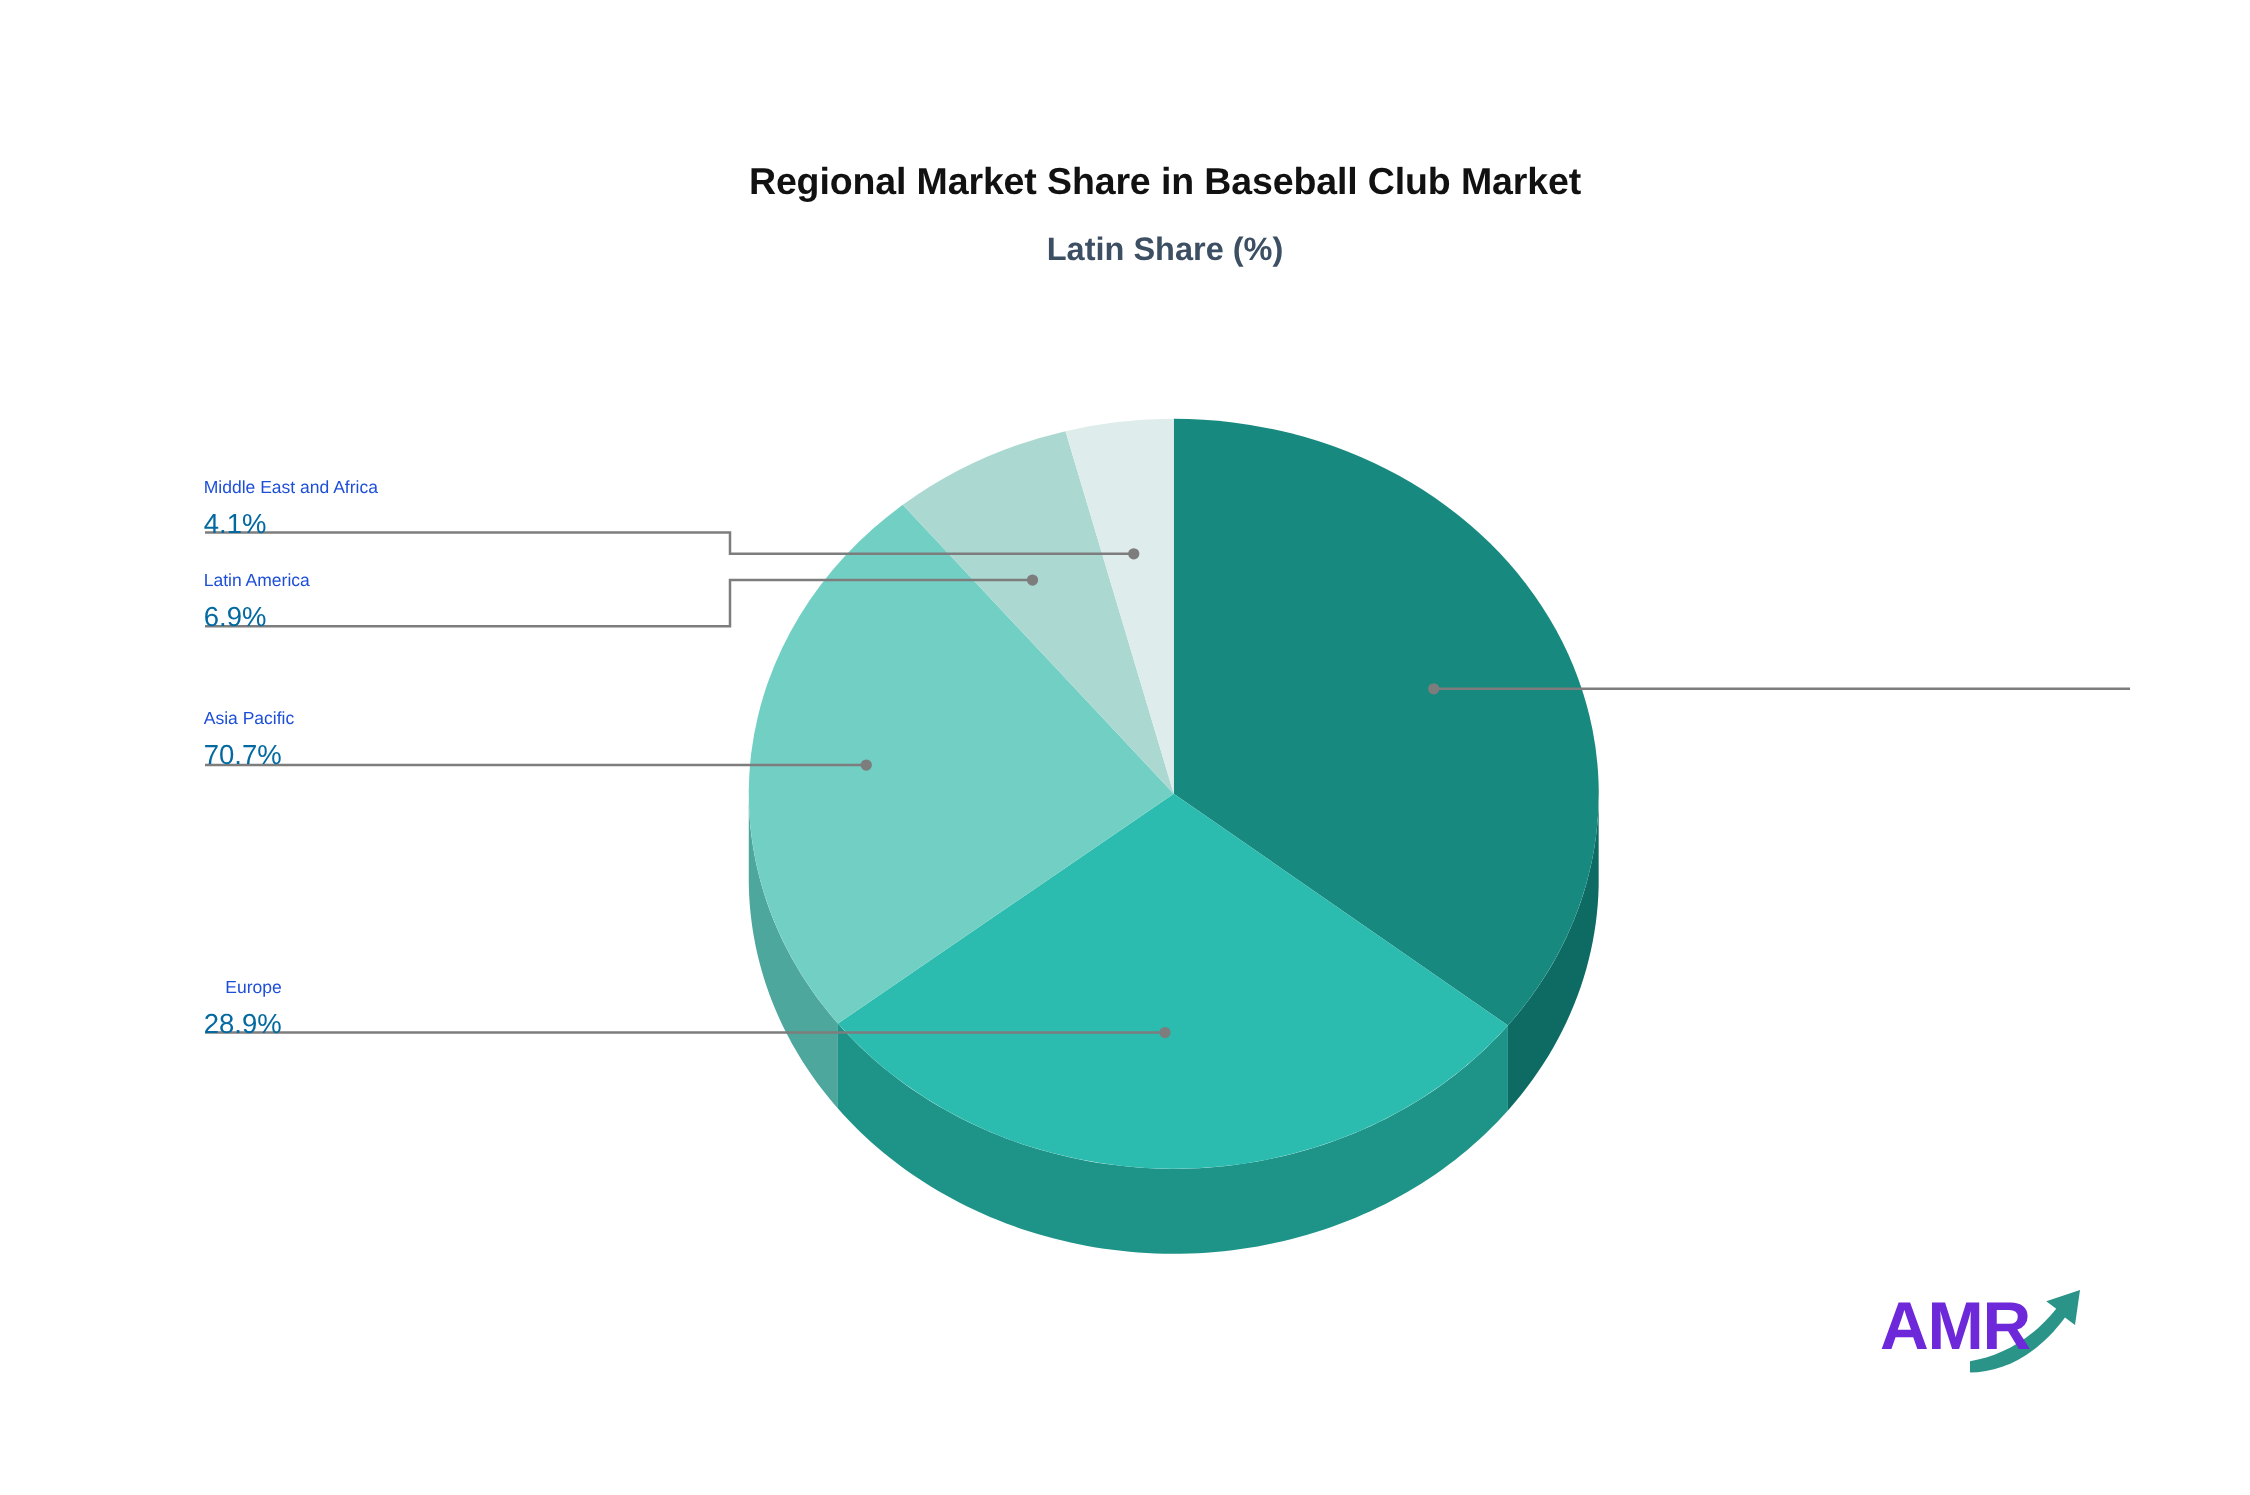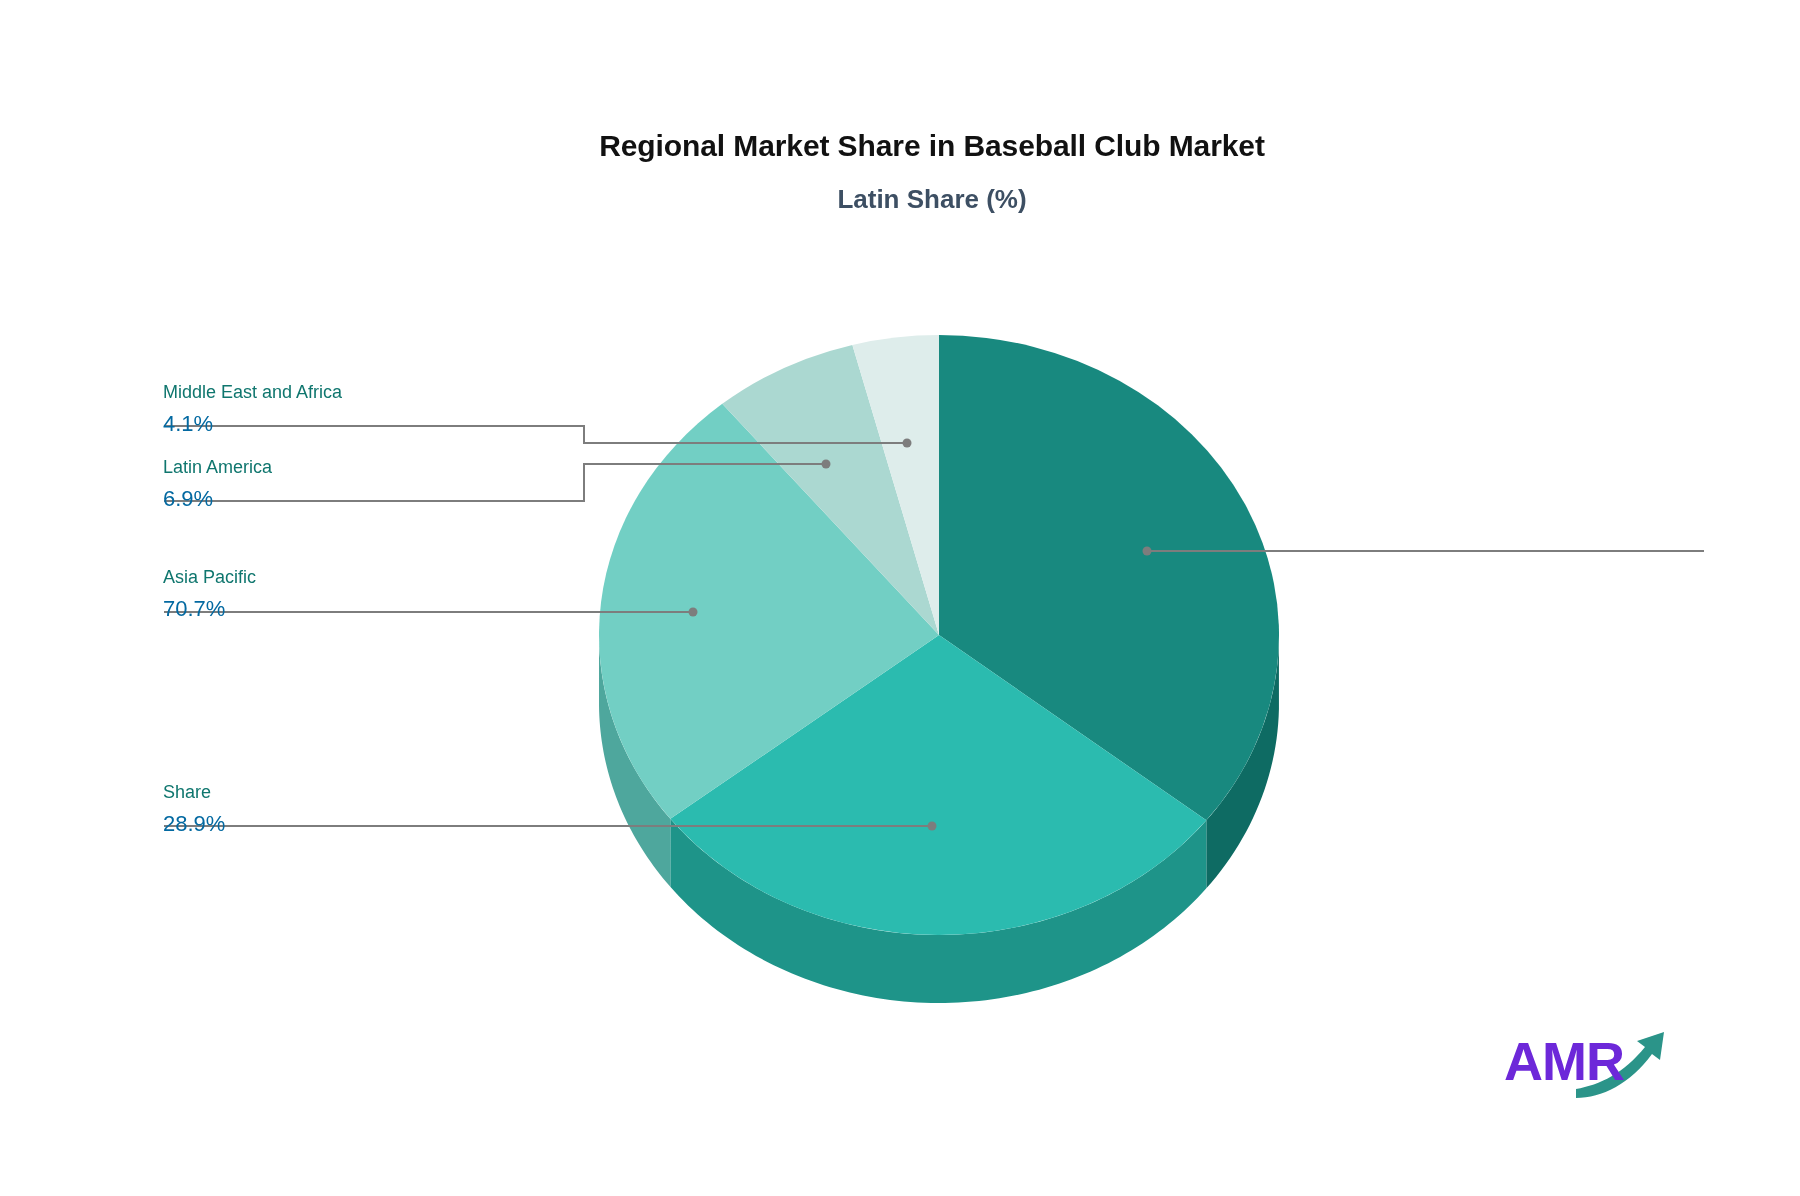--- a/index.html
+++ b/index.html
@@ -50,24 +50,25 @@
     margin: 0;
     margin-top: 20px;
   }
 
   
   .callout {
     position: absolute;
     pointer-events: none;
   }
   .callout .cat {
-    font-size: 18px;
-    color: #0f766e;
+    font-size: 14px;
+    color: #1d4ed8;
     white-space: nowrap;
     line-height: 1.28;
+    text-align: right;
   }
   .callout .val {
     font-size: 22px;
     color: #0369a1;
     white-space: nowrap;
     line-height: 1.28;
     padding-top: 6px;
   }
   .callout.left { text-align: left; }
   .callout.right { text-align: right; }
@@ -156,21 +157,21 @@
     <div class="cat">Latin America</div>
     <div class="val">6.9%</div>
   </div>
 
   <div class="callout left" style="left:131px; top:566px;">
     <div class="cat">Asia Pacific</div>
     <div class="val">70.7%</div>
   </div>
 
   <div class="callout left" style="left:131px; top:781px;">
-    <div class="cat">Share</div>
+    <div class="cat">Europe</div>
     <div class="val">28.9%</div>
   </div>
 
 
   <div class="logo">
     <div class="logo-text">AMR</div>
     <svg width="180" height="80" viewBox="0 0 180 80">
       <path d="M 72 70 C 98 70, 126 56, 148 26 L 156 32 L 160 4 L 133 13 L 141 19 C 120 45, 96 57, 72 61 Z" fill="#2b9489"></path>
     </svg>
   </div>

